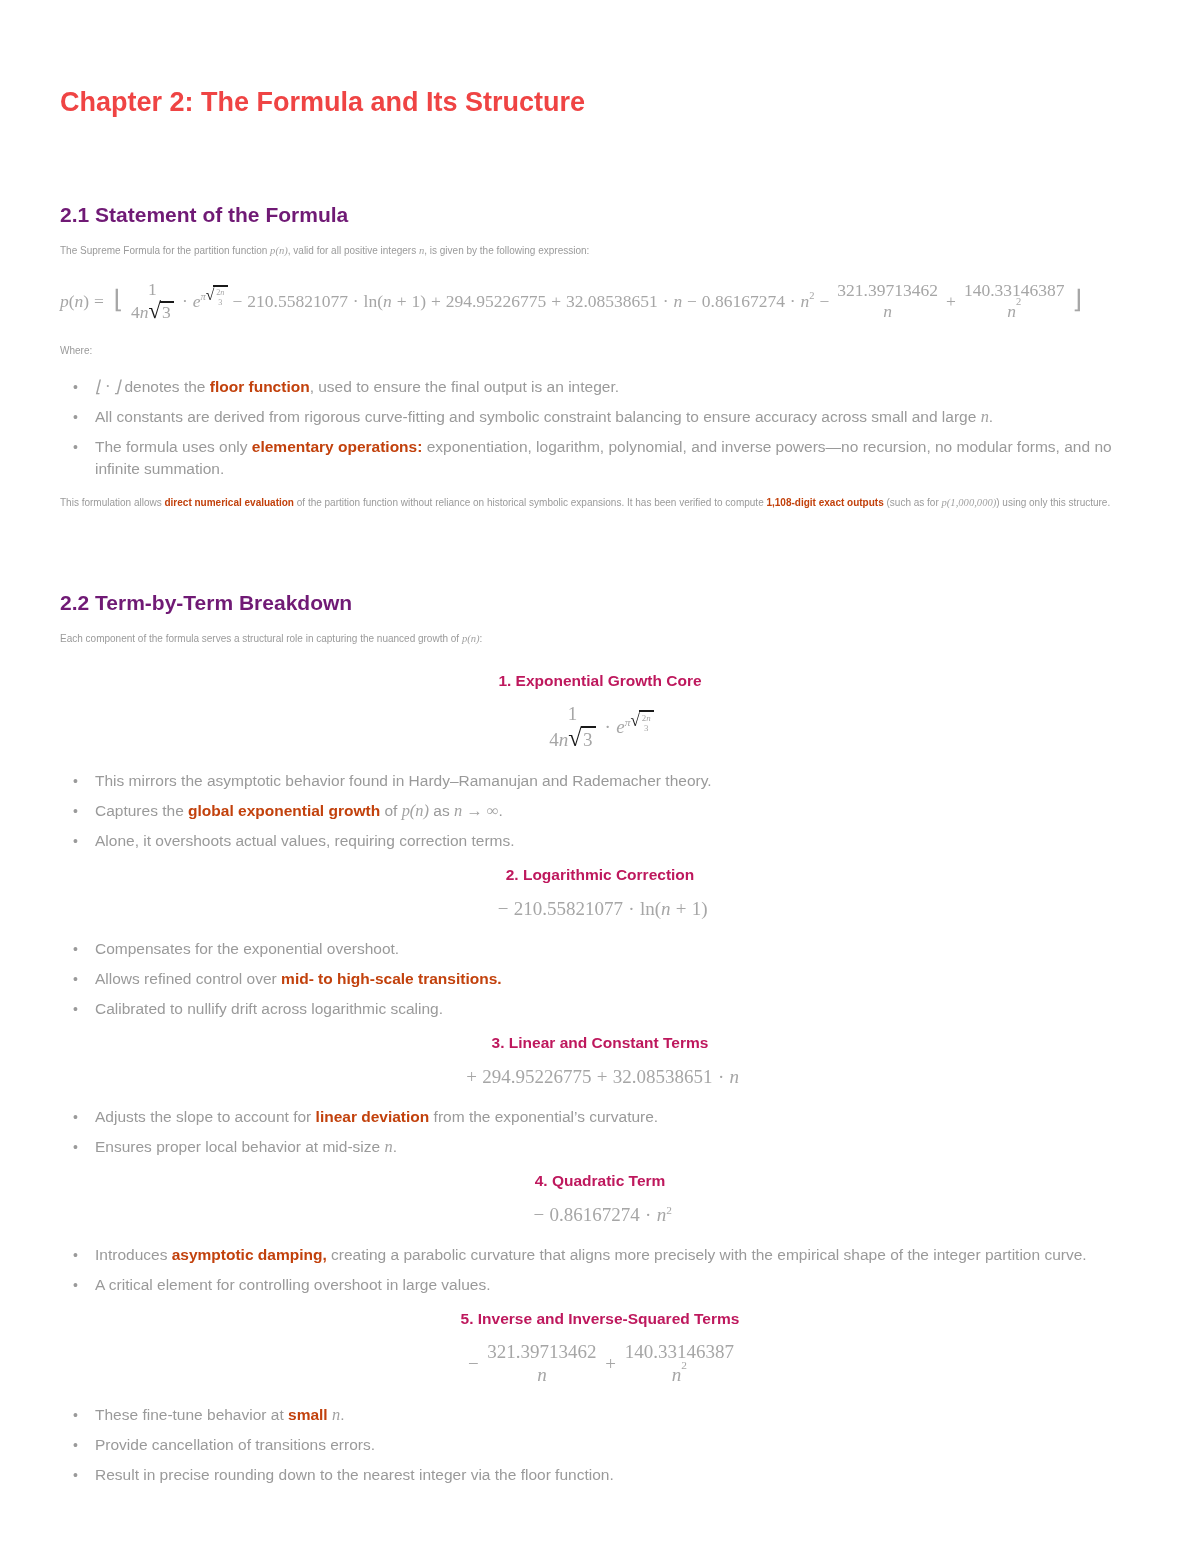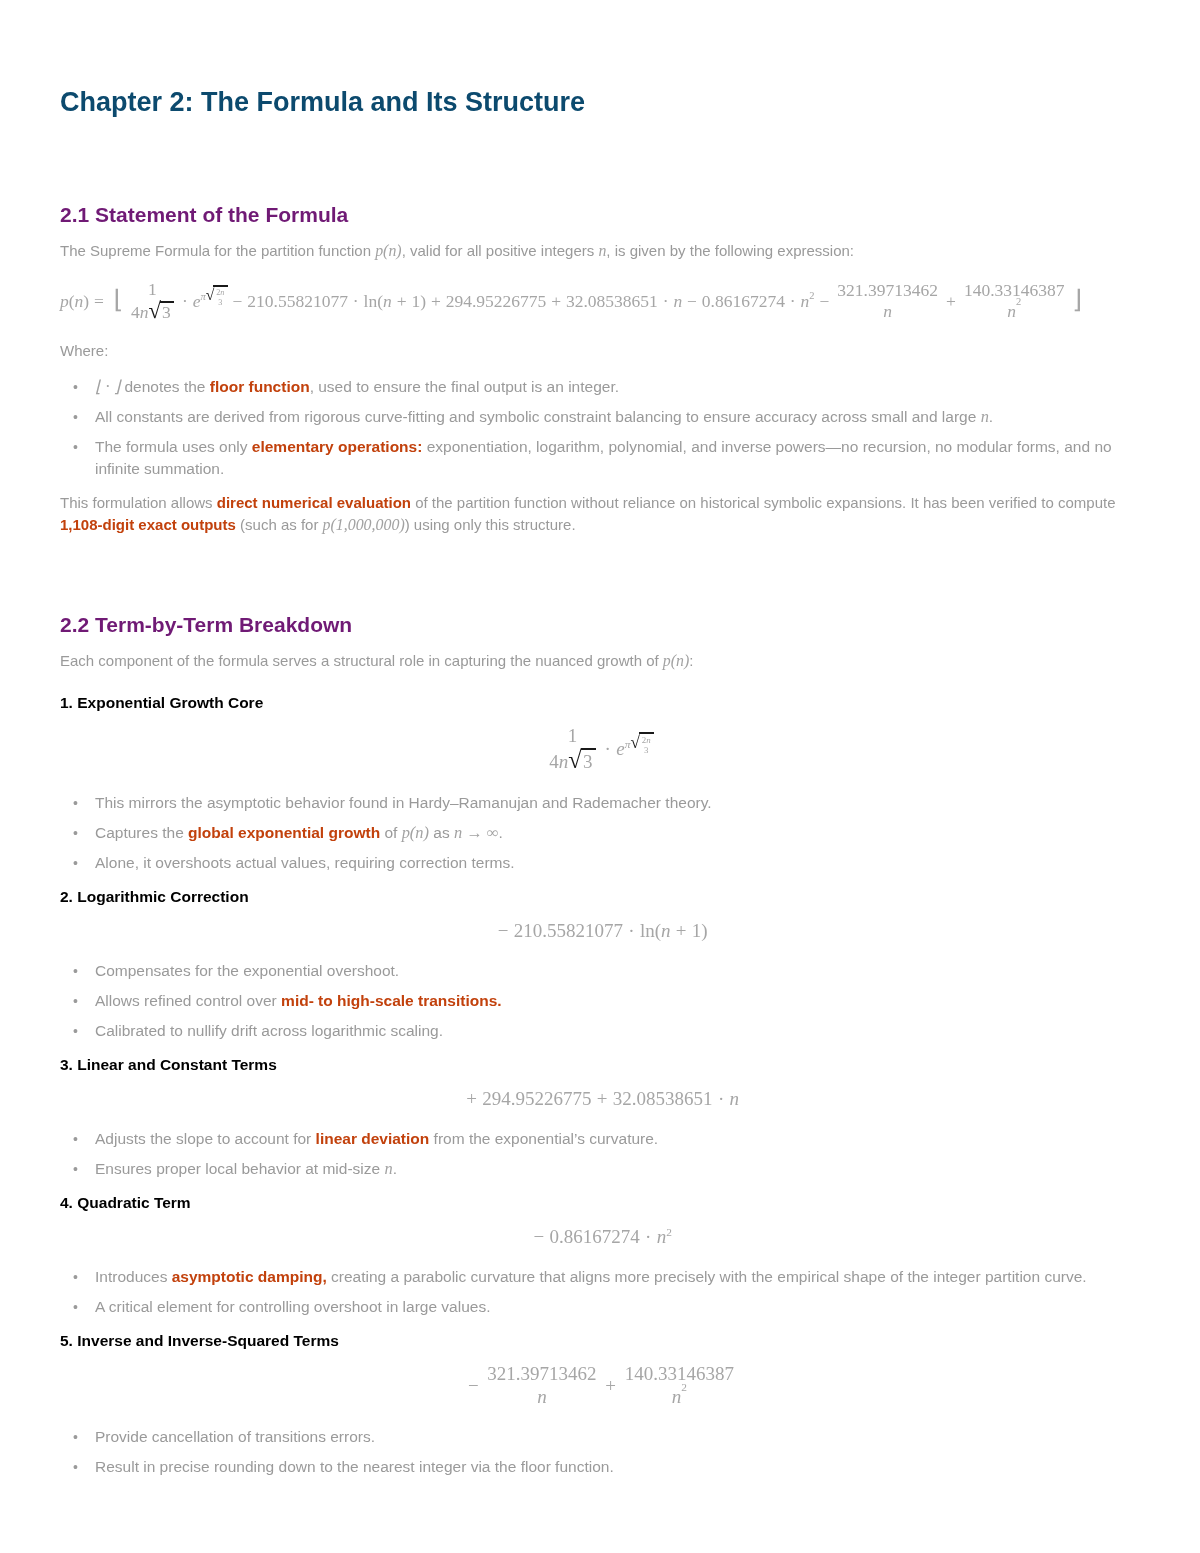--- a/index.html
+++ b/index.html
@@ -7,35 +7,35 @@
   body{
     width:1200px;height:1553px;
     font-family:"Liberation Sans",sans-serif;
     color:#9a9a9a;
     overflow:hidden;
   }
   .page{padding:0 60px;}
 
   h1{
     font-size:27px;line-height:32px;font-weight:700;
-    color:#0c4a6e;margin:86px 0 0 0;
+    color:#ef4444;margin:86px 0 0 0;
   }
   h2{
     font-size:21px;line-height:26px;font-weight:700;
     color:#701a75;margin:0;
   }
   h2.first{margin-top:84px;}
   h2.second{margin-top:76px;}
   h3{
     font-size:15.5px;line-height:22px;font-weight:700;
-    color:#000000;margin:12px 0 0 0;
+    color:#be185d;margin:12px 0 0 0;text-align:center;
   }
   h3.tight{margin-top:20px;}
   p{
-    font-size:15px;line-height:22px;margin:12px 0 0 0;
+    font-size:10px;line-height:22px;margin:12px 0 0 0;
   }
   p.where{margin-top:10px;}
   ul{
     list-style:none;margin:14px 0 0 0;padding:0;
   }
   ul.roomy{margin-top:16px;}
   li{
     position:relative;
     font-size:15.5px;line-height:22px;
     padding-left:35px;margin:0 0 8px 0;
@@ -233,17 +233,18 @@
         <span class="fnum"><span class="m-mn">321.39713462</span></span>
         <span class="fden"><span class="m-mi">n</span></span>
       </span>
       <span class="m-mo">+</span>
       <span class="frac">
         <span class="fnum"><span class="m-mn">140.33146387</span></span>
         <span class="fden"><span class="m-mi">n</span><sup class="msup"><span class="m-mn">2</span></sup></span>
       </span>
     </div>
   <ul>
+    <li><span>These fine-tune behavior at </span><span class="sb">small</span><span> </span><span class="sm">n</span><span>.</span></li>
     <li><span>Provide cancellation of transitions errors.</span></li>
     <li><span>Result in precise rounding down to the nearest integer via the floor function.</span></li>
   </ul>
 
 </div>
 
 </body></html>

